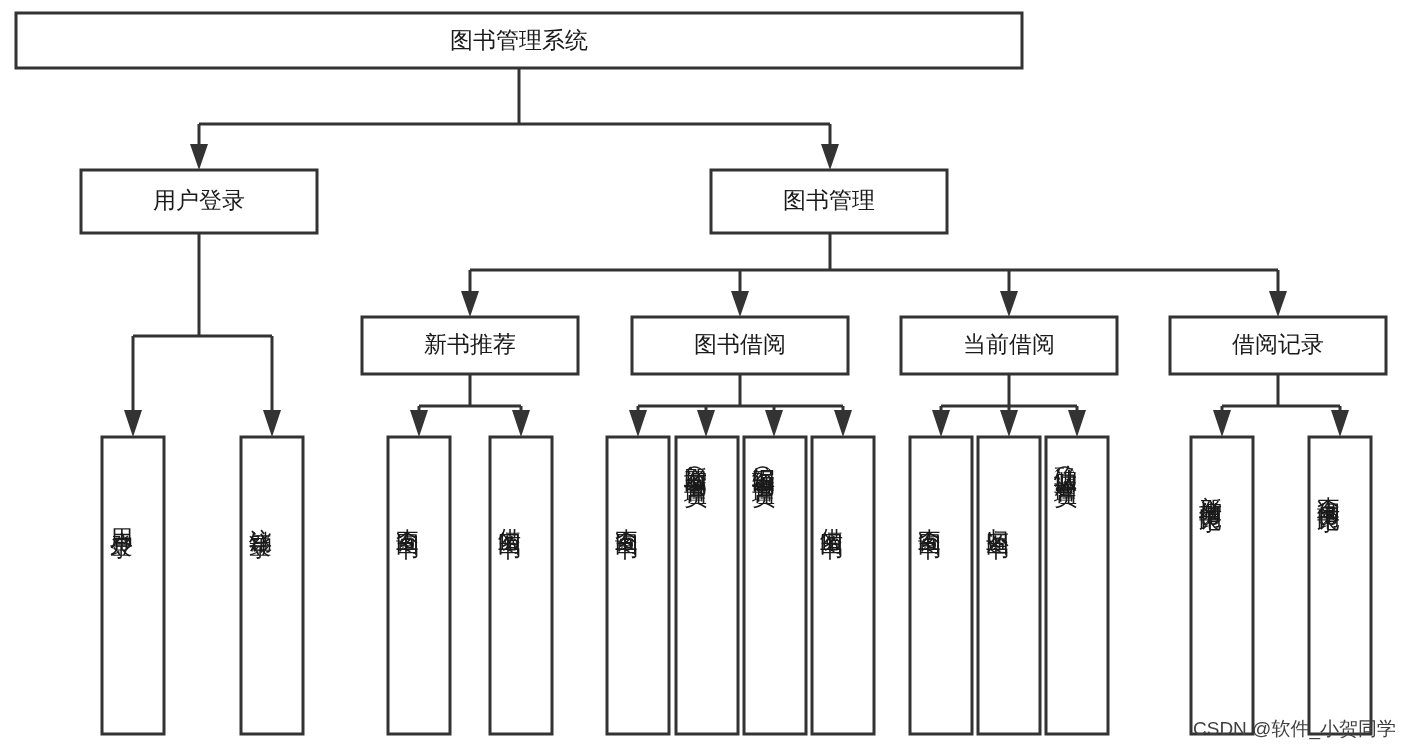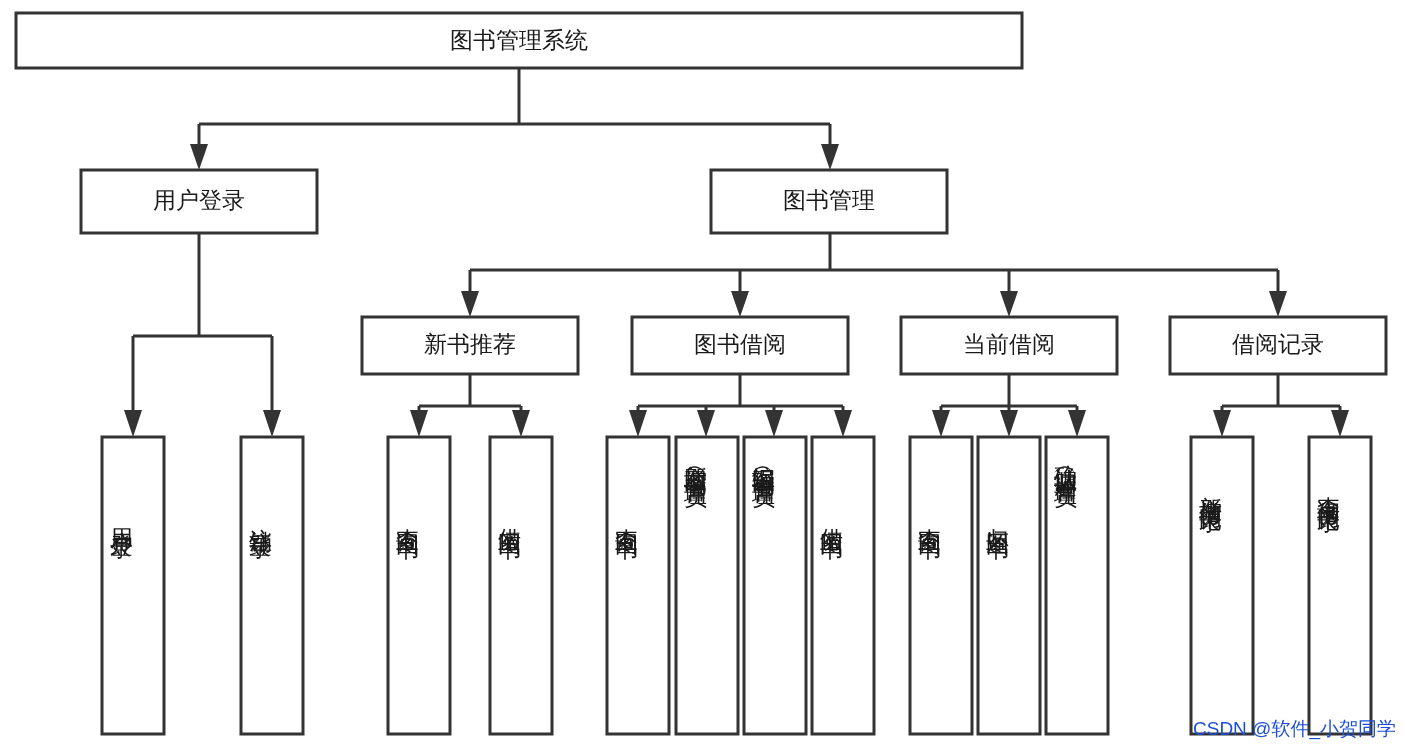--- a/index.html
+++ b/index.html
@@ -56,21 +56,21 @@
     letter-spacing: 3px;
     line-height: 1;
     white-space: nowrap;
     text-align: left;
     pointer-events: none;
   }
   .watermark {
     position: absolute;
     font-family: "Liberation Sans", "DejaVu Sans", sans-serif;
     font-size: 19px;
-    color: #1d4ed8;
+    color: #404040;
     white-space: nowrap;
   }
 </style>
 </head>
 <body>
 
 <div id="diagram-root">
 
   <svg id="tree-svg" viewBox="0 0 1405 747">
 

